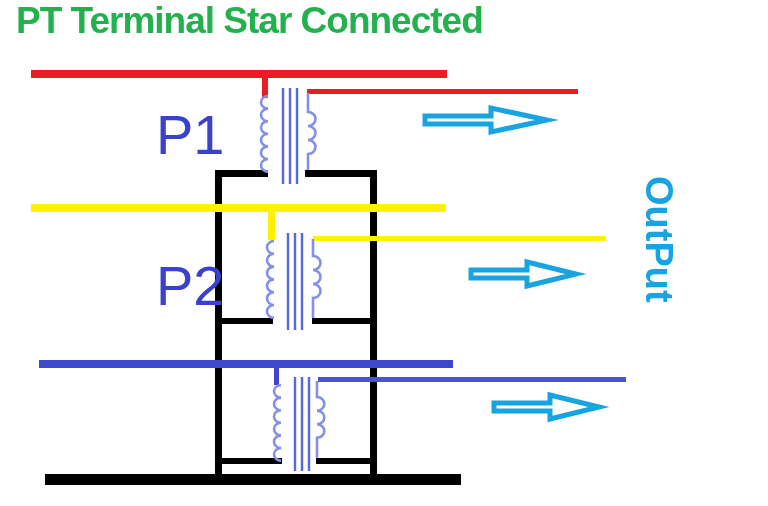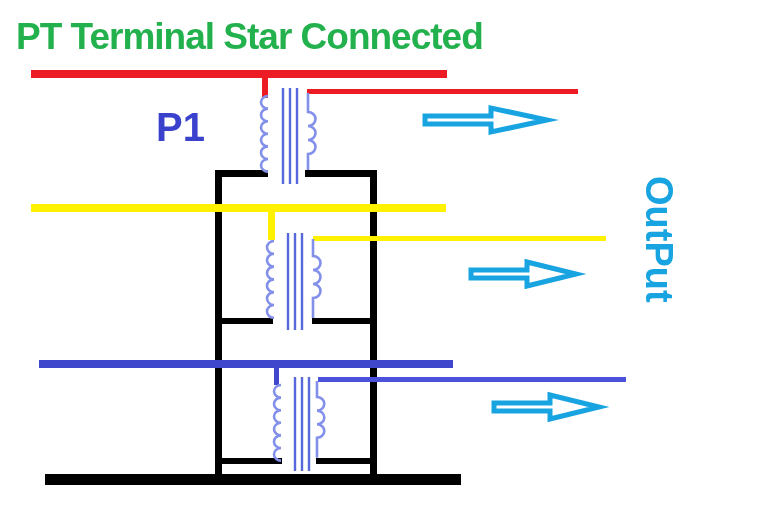--- a/index.html
+++ b/index.html
@@ -8,24 +8,24 @@
     width:768px;height:506px;
     background:var(--background,#fff);
     overflow:hidden;
     font-family:"Liberation Sans","DejaVu Sans",sans-serif;
   }
   .abs{position:absolute;}
   #title{
     left:16px;top:2px;
     font-size:37px;font-weight:800;letter-spacing:-1px;
     color:var(--title-green);
-    white-space:nowrap;line-height:1.0;margin-top:16px;
+    white-space:nowrap;line-height:1.0;
   }
   .phase-label{
-    font-size:40px;font-weight:700;line-height:1.0;
+    font-size:56px;font-weight:400;line-height:1.0;
     color:var(--label-blue);
     white-space:nowrap;
   }
   #label-p1{left:156px;top:107px;}
   #label-p2{left:156px;top:258px;}
   #label-p3{left:156px;top:406px;}
   #output-label{
     left:640px;top:176px;
     writing-mode:vertical-rl;text-orientation:mixed;
     font-size:38px;font-weight:700;line-height:1.0;
@@ -115,16 +115,17 @@
     </g>
     <g transform="translate(469,259)">
       <path class="oarrow" d="M2 11H58V3L107 15L58 27V19H2Z"></path>
     </g>
     <g transform="translate(492,392)">
       <path class="oarrow" d="M2 11H58V3L107 15L58 27V19H2Z"></path>
     </g>
   </svg>
 
   <div id="label-p1" class="abs phase-label">P1</div>
+  <div id="label-p2" class="abs phase-label">P2</div>
 
   <div id="output-label" class="abs">OutPut</div>
 
 </div>
 
 </body></html>

